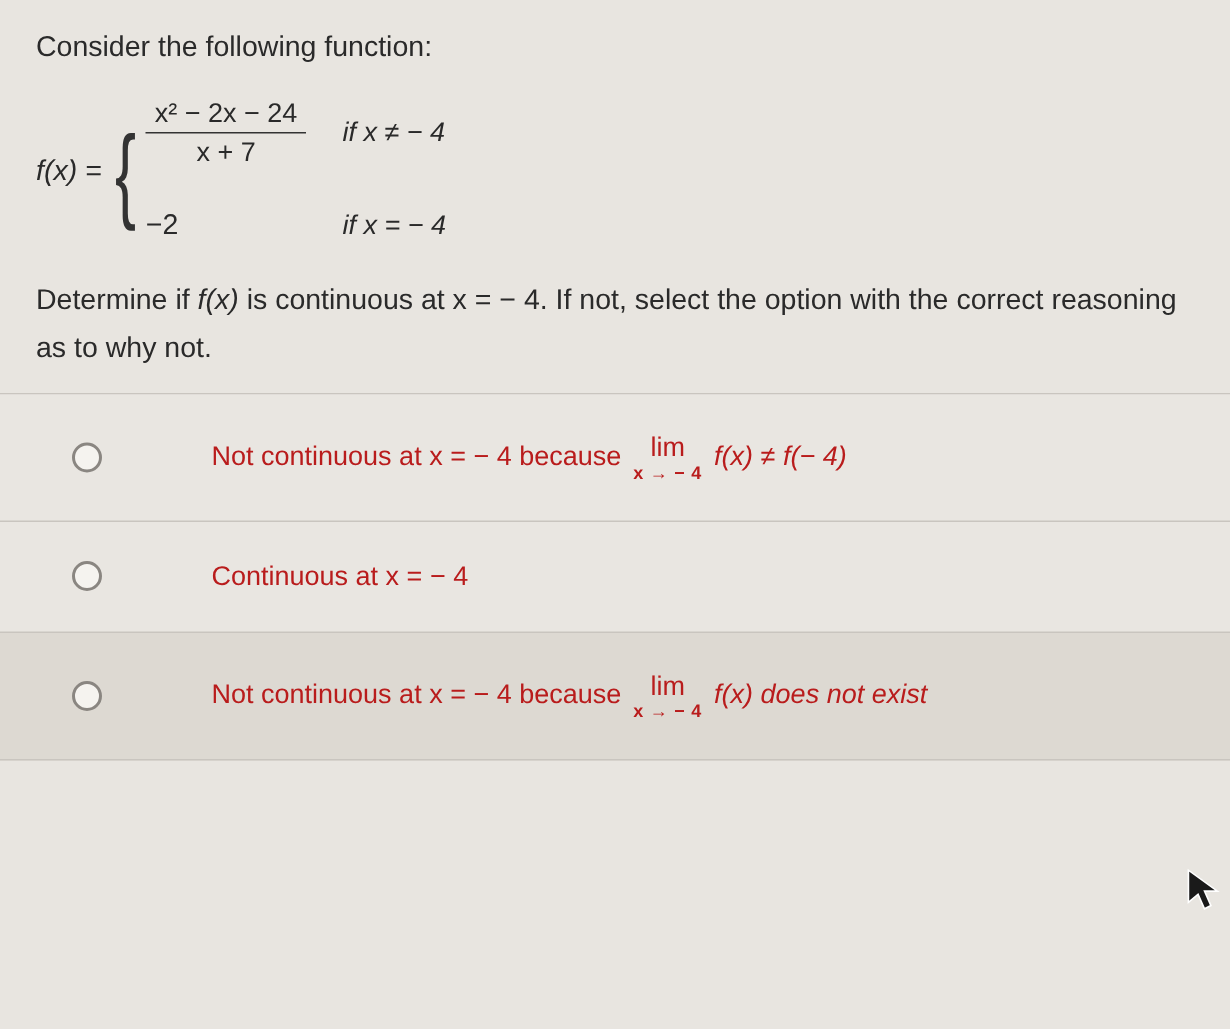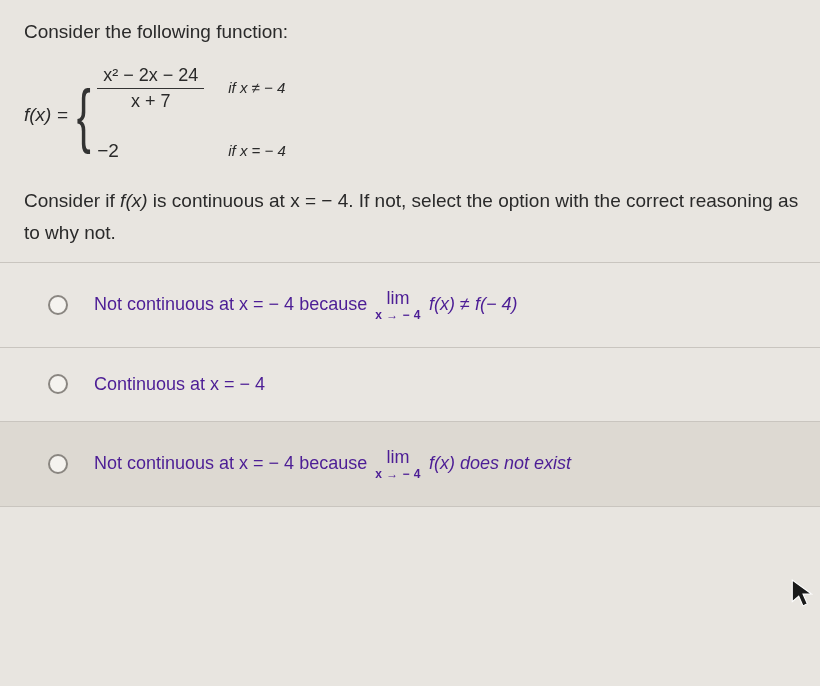--- a/index.html
+++ b/index.html
@@ -47,35 +47,36 @@
     .frac {
       display: inline-flex;
       flex-direction: column;
       align-items: center;
       font-size: 18px;
       line-height: 1.2;
       vertical-align: middle;
     }
     .frac .num { border-bottom: 1.5px solid #333; padding: 0 6px 2px 6px; }
     .frac .den { padding-top: 2px; }
-    .cond { font-style: italic; font-size: 15px; }
+    .cond { font-style: italic; font-size: 18px; }
     .determine { margin-top: 6px; line-height: 1.7; }
     .determine .fx { font-style: italic; }
     .options {
       border-top: 1px solid #c9c5bf;
     }
     .option {
       display: flex;
       align-items: center;
       padding: 26px 20px 26px 48px;
       border-bottom: 1px solid #c9c5bf;
       font-size: 18px;
-      color: #4c1d95;
+      color: #b91c1c;
       background: #e9e6e1;
       position: relative;
+      gap: 47px;
     }
     .option.highlight { background: #ddd9d2; }
     .radio {
       width: 20px;
       height: 20px;
       border: 2px solid #8a8681;
       border-radius: 50%;
       margin-right: 26px;
       flex-shrink: 0;
       background: #f5f3ef;
@@ -116,21 +117,21 @@
         <span class="num">x² − 2x − 24</span>
         <span class="den">x + 7</span>
       </span>
       <span class="cond">if x ≠ − 4</span>
       <span>−2</span>
       <span class="cond">if x = − 4</span>
     </div>
   </div>
 
   <div class="determine">
-    <span>Consider if </span><span class="fx">f(x)</span><span> is continuous at x = − 4. If not, select the option with the correct reasoning as to why not.</span>
+    <span>Determine if </span><span class="fx">f(x)</span><span> is continuous at x = − 4. If not, select the option with the correct reasoning as to why not.</span>
   </div>
 </div>
 
 <div class="options">
 
   <div class="option">
     <span class="radio"></span>
     <span class="opt-text">
       <span>Not continuous at x = − 4 because </span>
       <span class="limblock">

